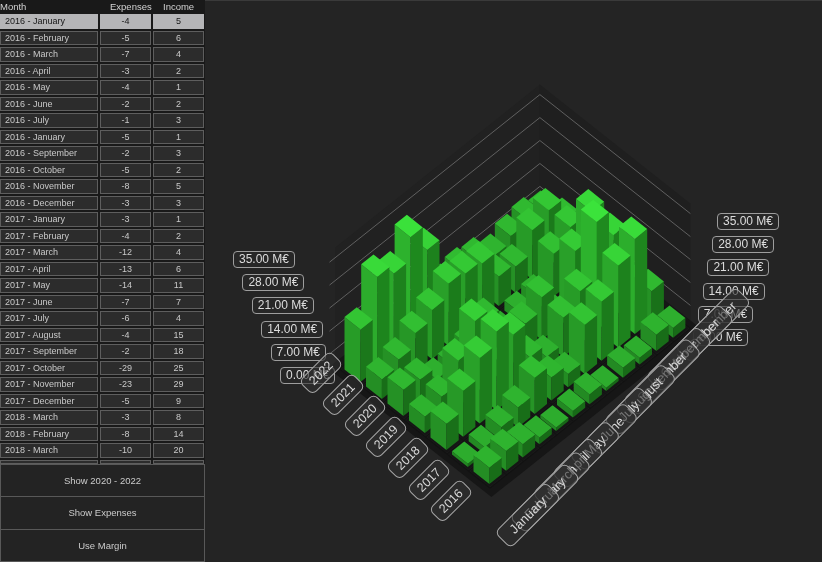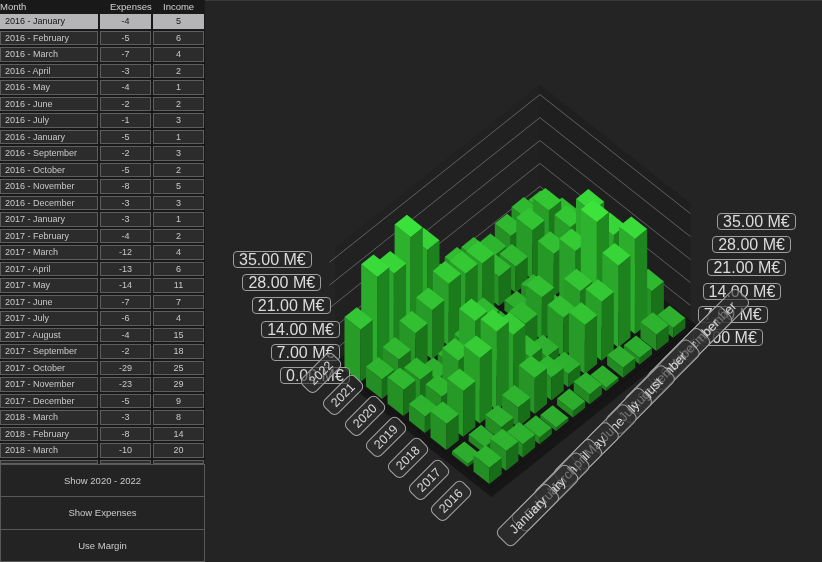--- a/index.html
+++ b/index.html
@@ -22,21 +22,21 @@
   .t-row.sliver{height:6px;flex:0 0 6px;overflow:hidden;}
   .btns{flex:1;display:flex;flex-direction:column;}
   .btns button{flex:1;background:#232323;border:1px solid #585858;margin-top:-1px;
                color:#cbcbcb;font-size:9.5px;font-family:"Liberation Sans", sans-serif;cursor:pointer;}
   
   .chart{position:absolute;left:205px;top:0;width:617px;height:562px;background:#242424;
          border-top:1px solid #3a3a3a;box-sizing:border-box;}
   .chart svg{position:absolute;left:0;top:0;}
   .labels{position:absolute;left:0;top:0;width:617px;height:562px;pointer-events:none;}
   .vlab{position:absolute;border:1px solid #9d9d9d;border-radius:4px;background:rgba(40,40,40,.8);
-        color:#dcdcdc;font-size:16px;line-height:15px;padding:0 5px;white-space:nowrap;}
+        color:#dcdcdc;font-size:12px;line-height:15px;padding:0 5px;white-space:nowrap;}
   .rotlab{position:absolute;transform:translate(-50%,-50%) rotate(-45deg);border:1px solid #a5a5a5;
           border-radius:6px;background:rgba(48,48,48,.6);color:#d8d8d8;white-space:nowrap;}
   .ylab{font-size:12.5px;padding:2px 7px;}
   .mlab{font-size:13px;padding:3px 12px;}
 </style>
 </head>
 <body>
 
 <div class="app">
 

